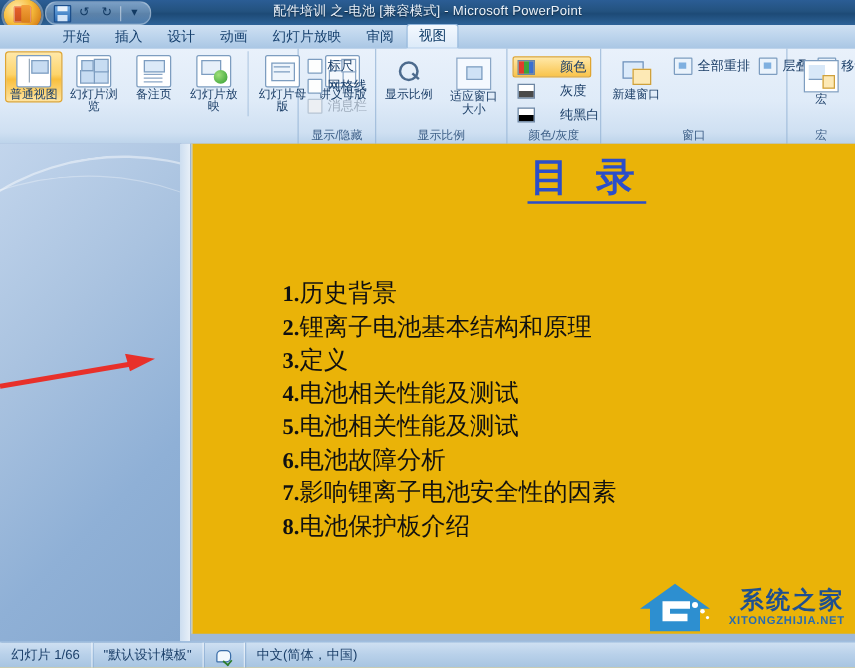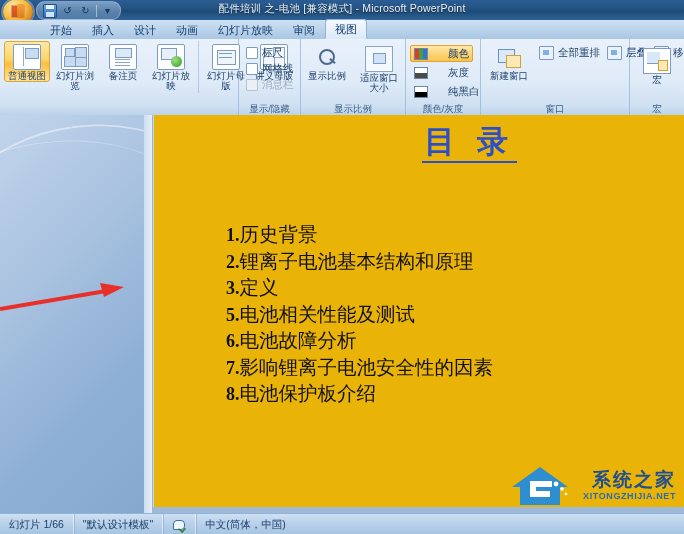--- a/index.html
+++ b/index.html
@@ -435,20 +435,21 @@
       <div class="curve2"></div>
     </div>
     <div class="paneedge"></div>
 
     <div class="slidearea">
       <div class="slide-title"><span class="u">目 录</span></div>
       <ul class="toc">
         <li><span class="num">1.</span><span>历史背景</span></li>
         <li><span class="num">2.</span><span>锂离子电池基本结构和原理</span></li>
         <li><span class="num">3.</span><span>定义</span></li>
+        <li><span class="num">4.</span><span>电池相关性能及测试</span></li>
         <li><span class="num">5.</span><span>电池相关性能及测试</span></li>
         <li><span class="num">6.</span><span>电池故障分析</span></li>
         <li><span class="num">7.</span><span>影响锂离子电池安全性的因素</span></li>
         <li><span class="num">8.</span><span>电池保护板介绍</span></li>
       </ul>
     </div>
 
     <svg class="arrow" viewBox="0 0 132 32">
       <line x1="0" y1="26" x2="112" y2="7" stroke="#e8302a" stroke-width="4"></line>
       <polygon points="124,4 100,0 104,14" fill="#e8302a"></polygon>

